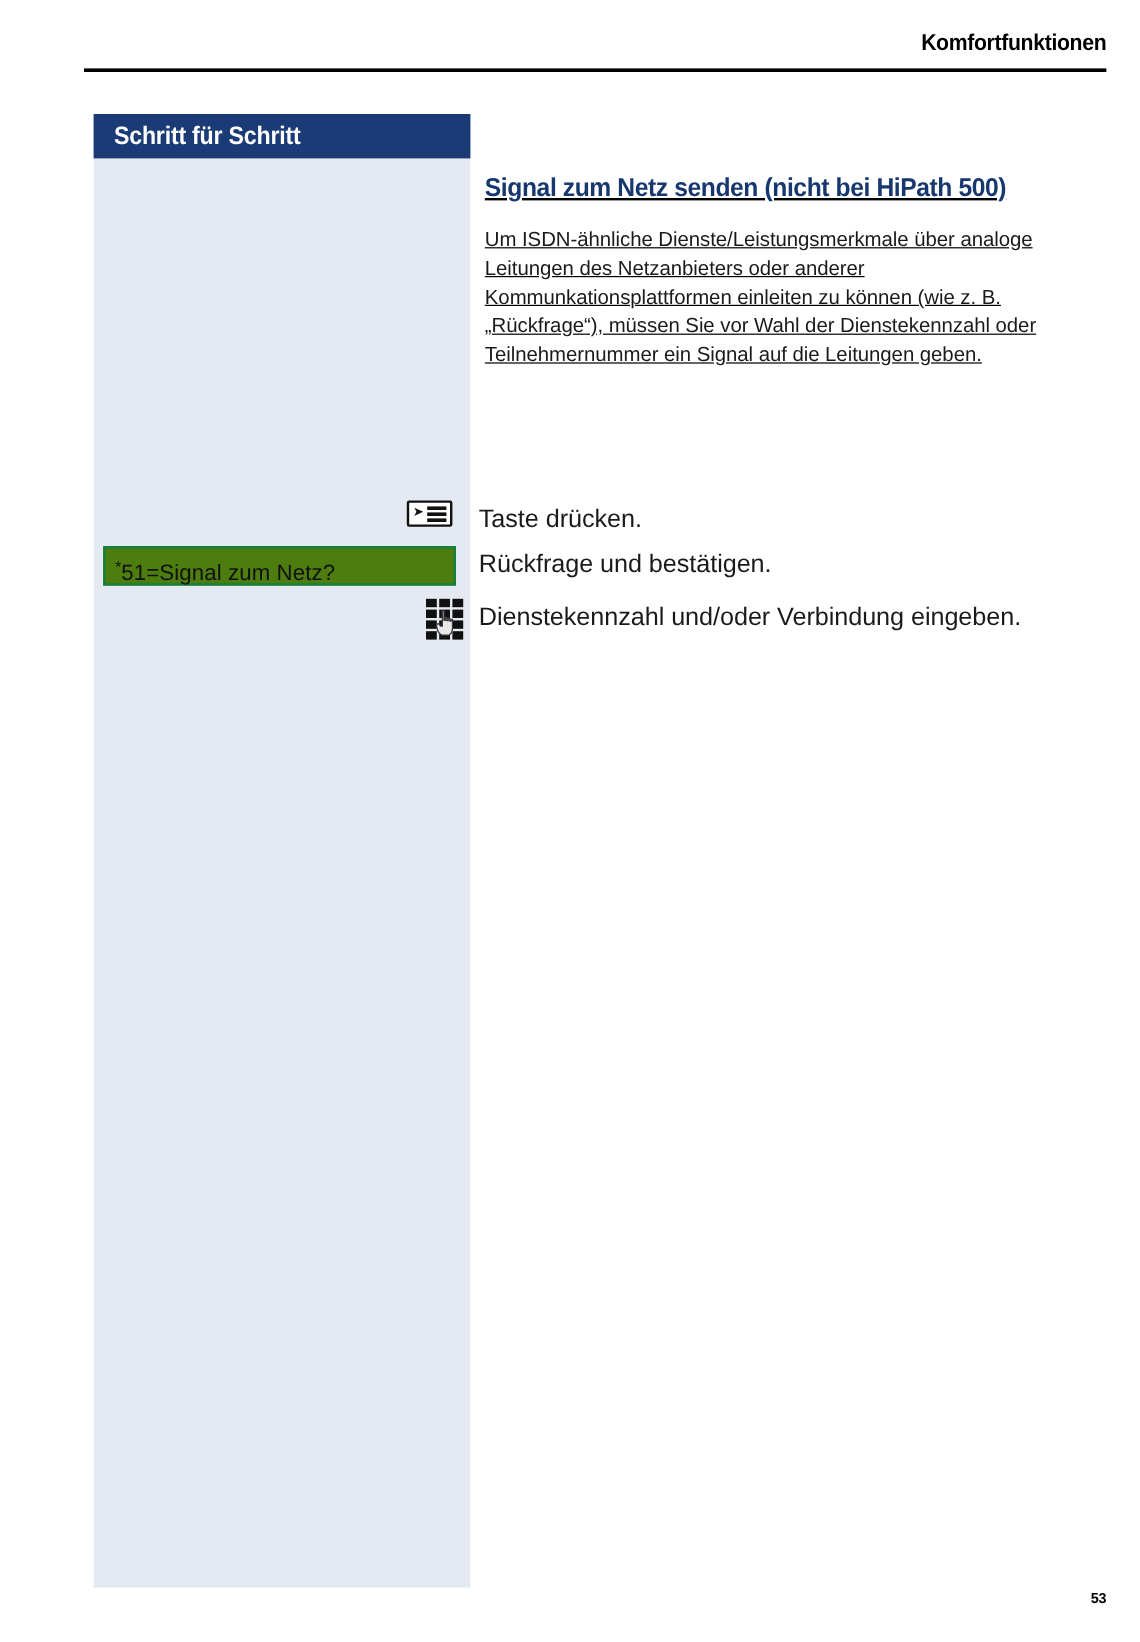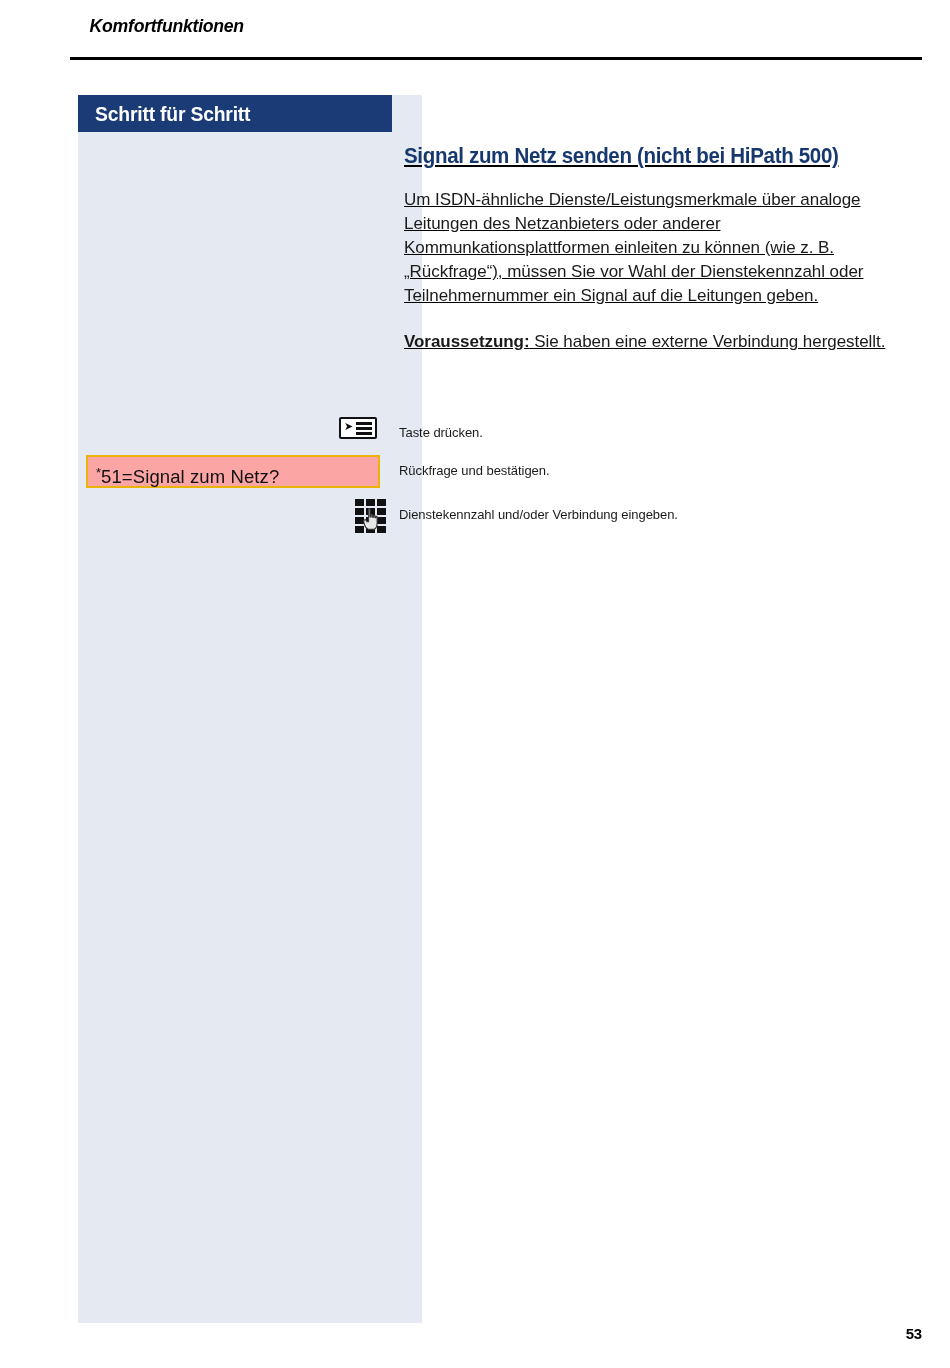--- a/index.html
+++ b/index.html
@@ -13,24 +13,23 @@
     position: relative;
     font-family: "Liberation Sans", "DejaVu Sans", sans-serif;
     color: #000000;
     overflow: hidden;
   }
 
   
   #page-header {
     position: absolute;
     left: 78px;
-    top: 15px;
+    top: 26px;
     width: 844px;
-    text-align: left;
-    font-style: italic;
+    text-align: right;
   }
   #page-header .header-title {
     font-size: 19px;
     font-weight: bold;
     letter-spacing: -0.3px;
     color: #000000;
     display: inline-block;
     transform: scaleX(0.93);
     transform-origin: right center;
   }
@@ -41,21 +40,21 @@
     width: 852px;
     height: 3px;
     background: #000000;
   }
 
   
   #sidebar {
     position: absolute;
     left: 78px;
     top: 95px;
-    width: 344px;
+    width: 314px;
     height: 1228px;
     background: #e5e9f2;
   }
   #sidebar-banner {
     position: absolute;
     left: 0;
     top: 0;
     width: 314px;
     height: 37px;
     background: #1b3b77;
@@ -108,21 +107,21 @@
   .step-row {
     position: absolute;
     left: 0;
     width: 950px;
     height: 0;
   }
   .step-text {
     position: absolute;
     left: 399px;
     top: 0;
-    font-size: 13px;
+    font-size: 21px;
     line-height: 24.1px;
     color: #1a1a1a;
     letter-spacing: -0.05px;
     white-space: nowrap;
   }
 
   
   .menu-key-icon {
     position: absolute;
     left: 339px;
@@ -156,22 +155,22 @@
   .menu-key-icon .bar.b3 { top: 13px; }
 
   
   #display-box {
     position: absolute;
     left: 86px;
     top: 455px;
     width: 294px;
     height: 33px;
     box-sizing: border-box;
-    background: #fca5a5;
-    border: 2px solid #eab308;
+    background: #4d7c0f;
+    border: 2px solid #15803d;
   }
   #display-box .display-text {
     position: absolute;
     left: 8px;
     top: 4px;
     font-size: 18.5px;
     line-height: 24px;
     color: #111111;
     letter-spacing: 0.1px;
     white-space: nowrap;
@@ -212,21 +211,21 @@
     height: 22px;
   }
 
   
   #page-number {
     position: absolute;
     left: 0;
     top: 1325px;
     width: 922px;
     text-align: right;
-    font-size: 15px;
+    font-size: 12px;
     font-weight: bold;
     color: #000000;
     letter-spacing: -0.2px;
   }
 </style>
 </head>
 <body>
 
 <div id="page-header">
   <span class="header-title">Komfortfunktionen</span>
@@ -237,23 +236,20 @@
   <div id="sidebar-banner">
     <span class="banner-label">Schritt für Schritt</span>
   </div>
 </div>
 
 <div id="content">
   <h1 class="section-heading">Signal zum Netz senden (nicht bei HiPath 500)</h1>
 
   <p class="body-para">Um ISDN-ähnliche Dienste/Leistungsmerkmale über analoge Leitungen des Netzanbieters oder anderer Kommunkationsplattformen einleiten zu können (wie z. B. „Rückfrage“), müssen Sie vor Wahl der Dienstekennzahl oder Teilnehmernummer ein Signal auf die Leitungen geben.</p>
 
-  <p class="body-para">
-    <span class="lead-bold">Voraussetzung:</span><span> Sie haben eine externe Verbindung hergestellt.</span>
-  </p>
 </div>
 
 <div class="menu-key-icon">
   <span class="chev">➤</span>
   <span class="bar b1"></span>
   <span class="bar b2"></span>
   <span class="bar b3"></span>
 </div>
 <div class="step-row" style="top:421px;">
   <span class="step-text">Taste drücken.</span>

